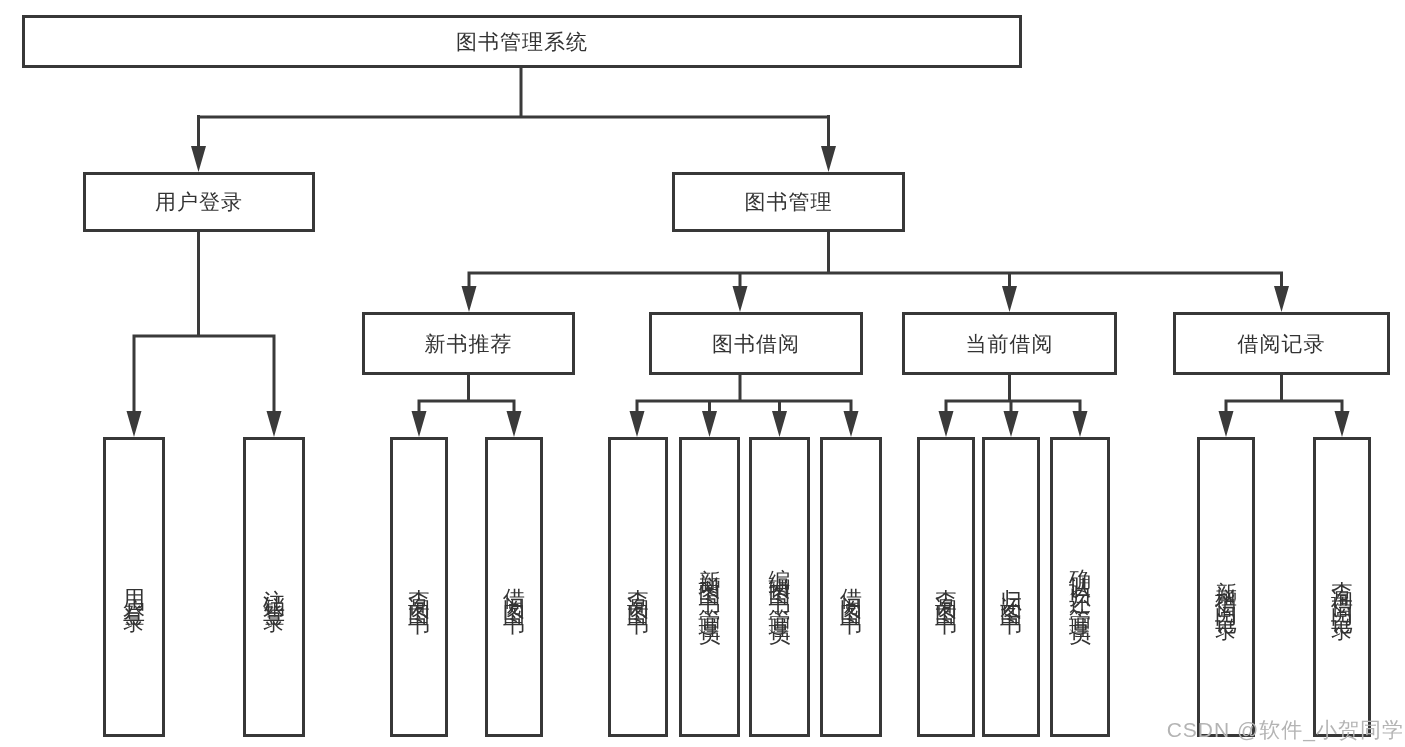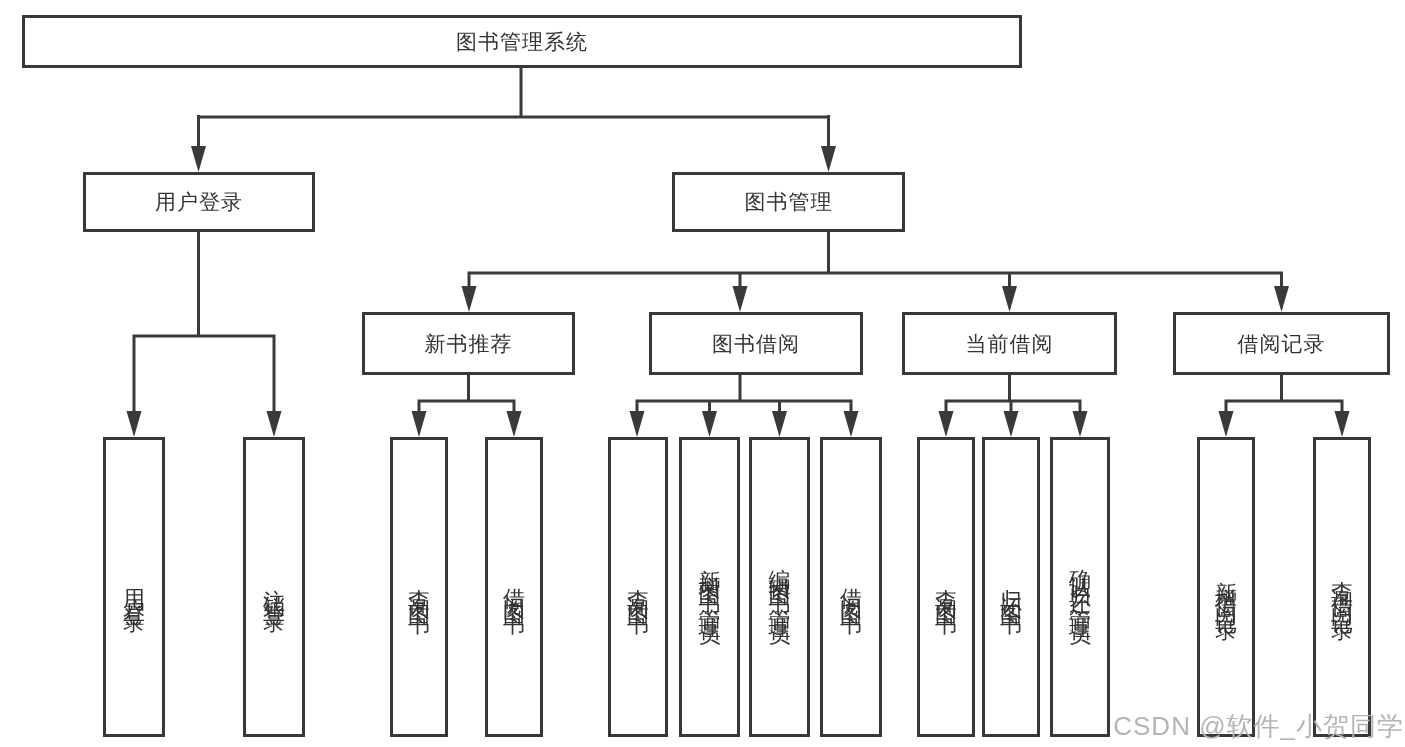--- a/index.html
+++ b/index.html
@@ -25,21 +25,21 @@
     writing-mode:vertical-rl;
     text-orientation:mixed;
     font-size:22px;
     letter-spacing:8px;
     line-height:1;
     white-space:nowrap;
   }
   .watermark{
     position:absolute;
     right:1px;bottom:3px;
-    font-size:26px;
+    font-size:21px;
     color:#b4b4b4;
     letter-spacing:1px;
     z-index:5;
     white-space:nowrap;
   }
 </style>
 </head>
 <body>
 
 <div id="canvas">

